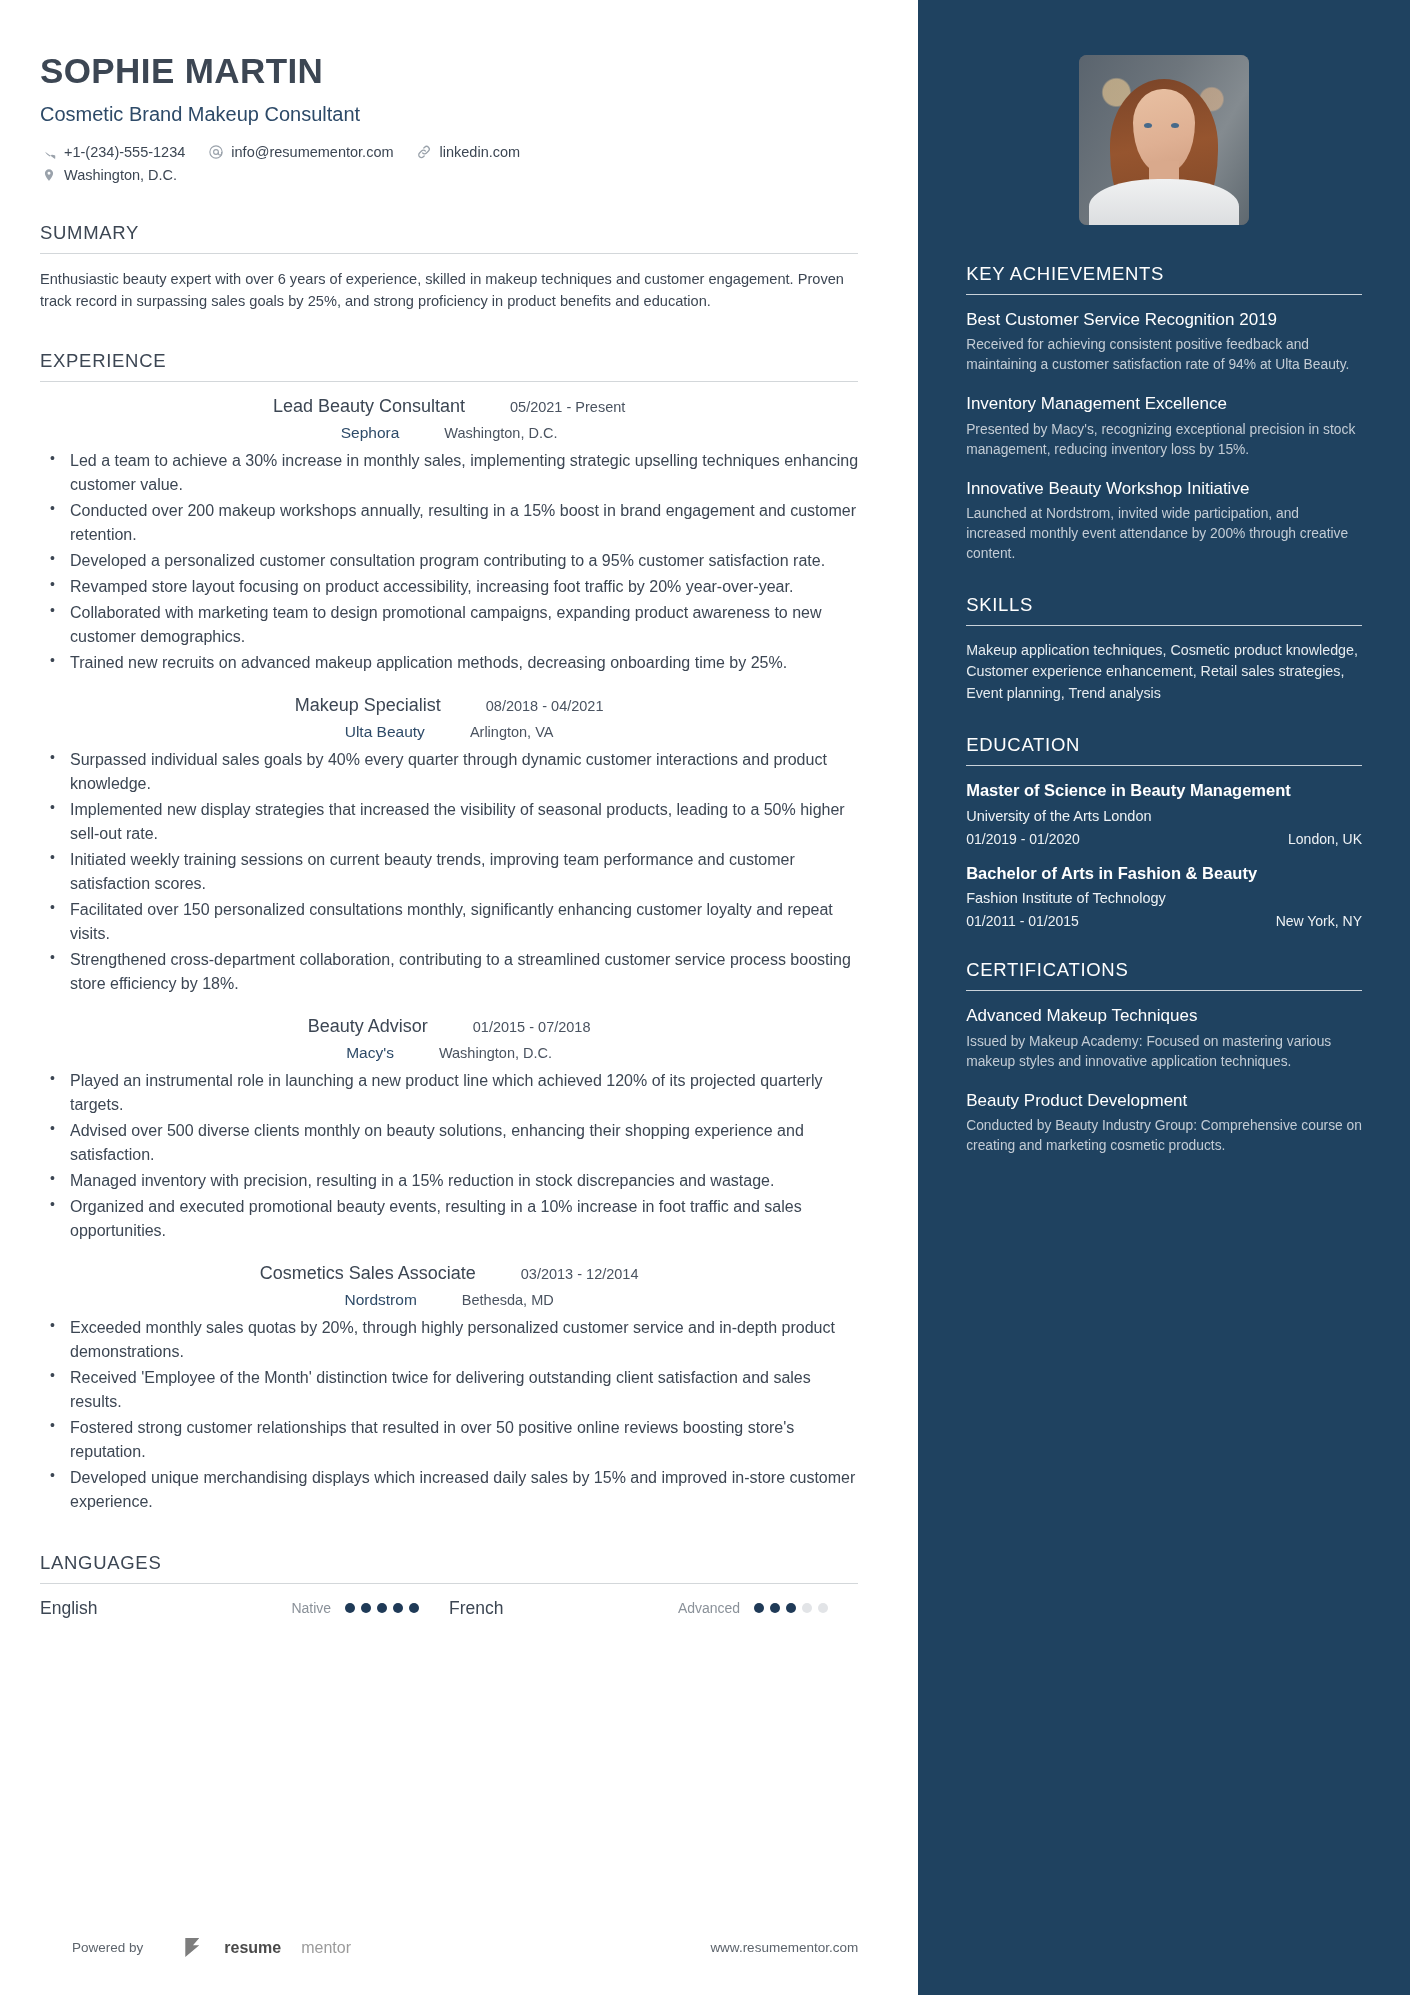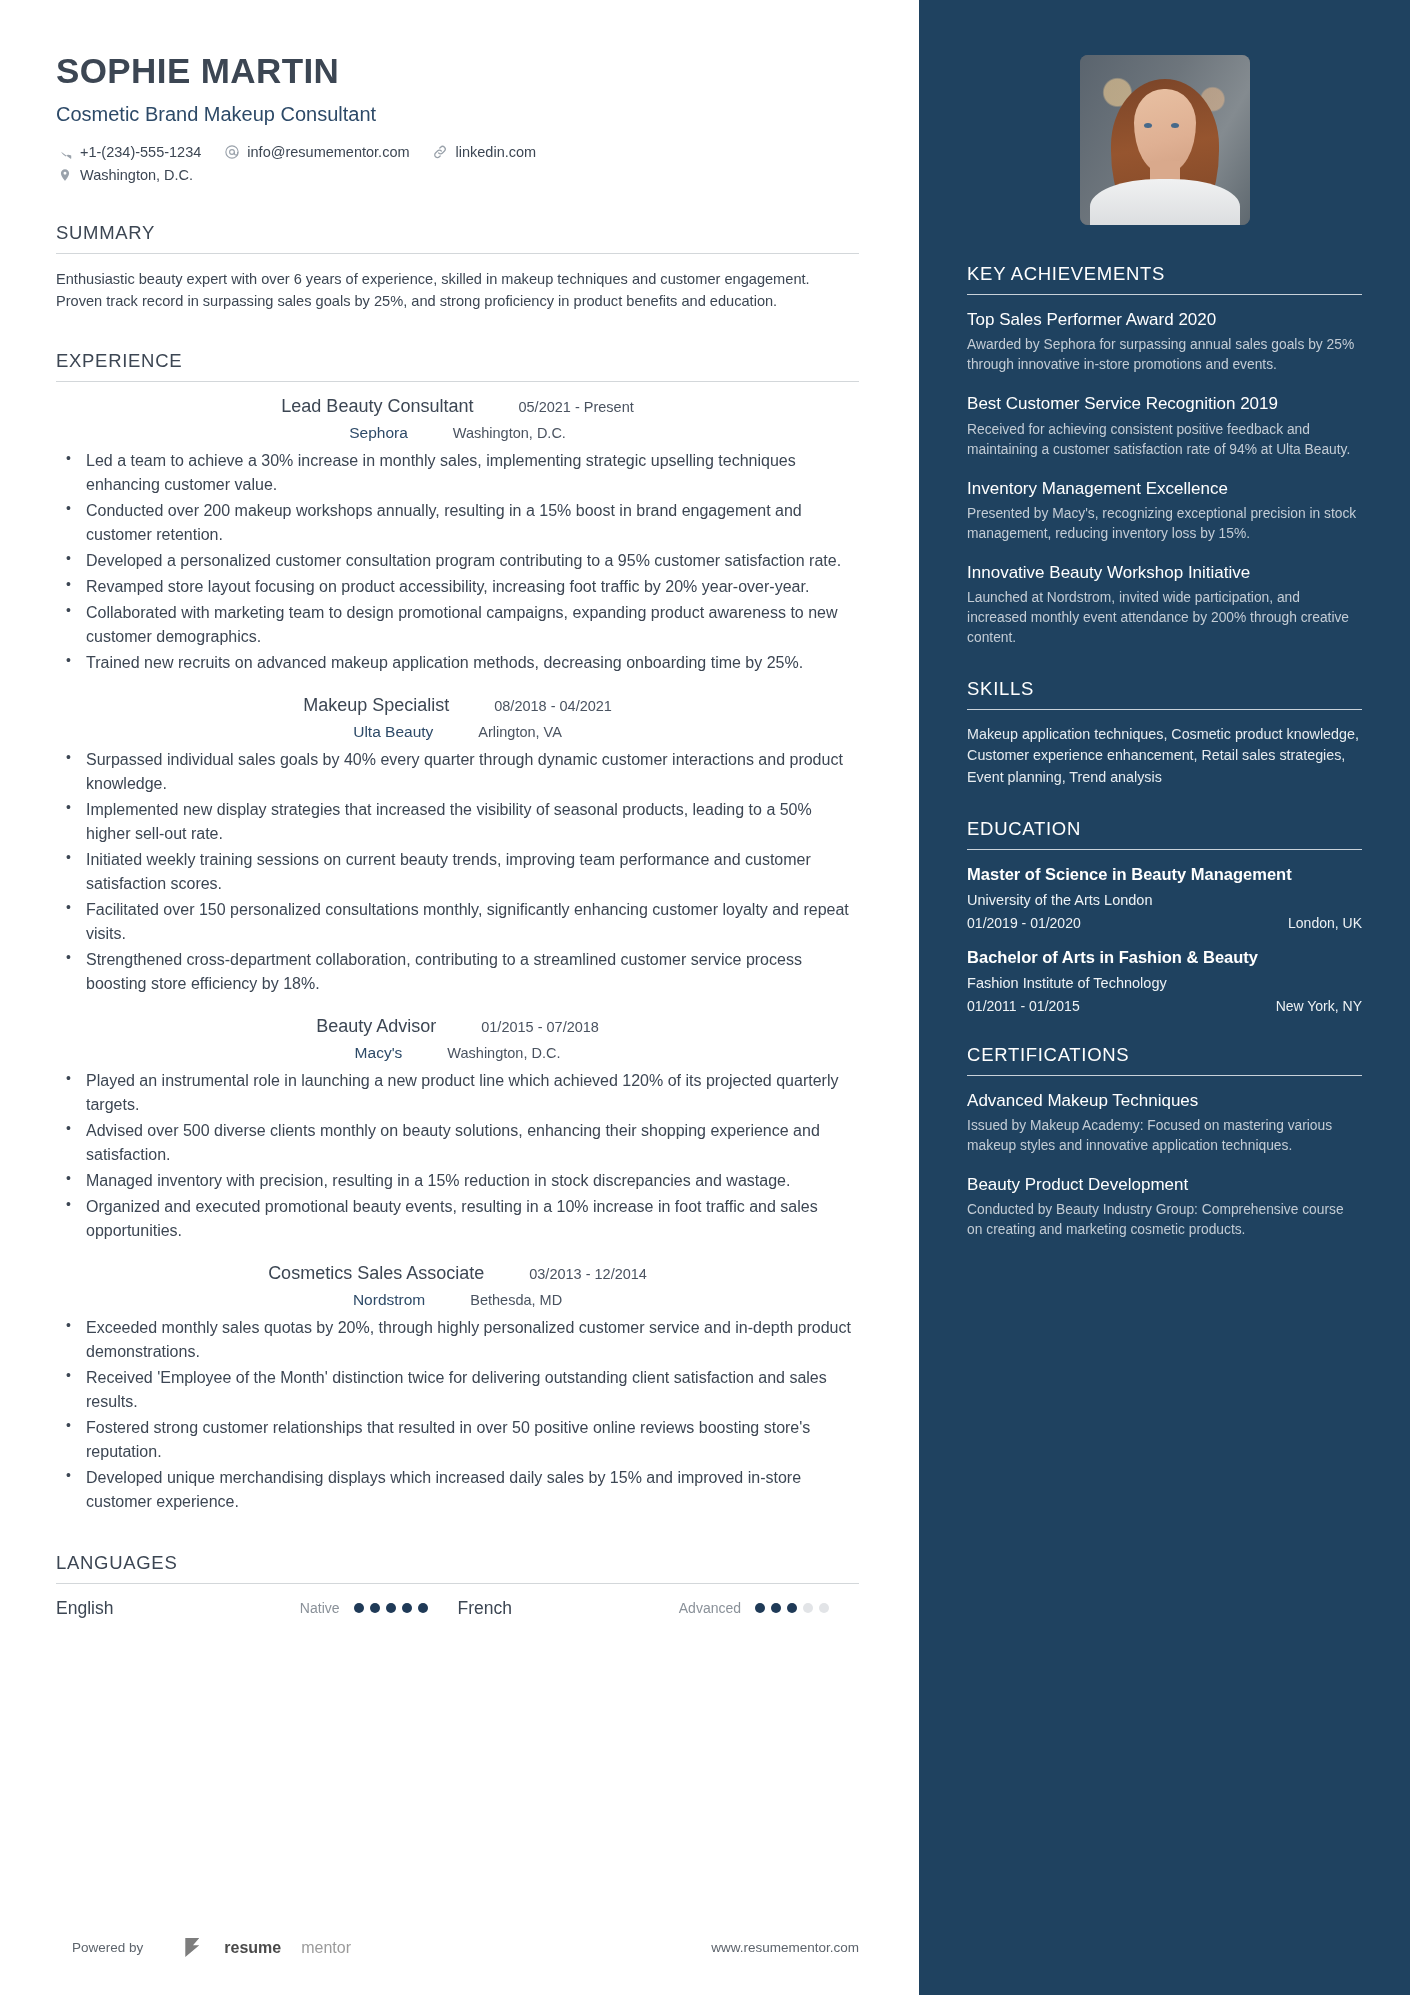--- a/index.html
+++ b/index.html
@@ -15,21 +15,21 @@
     width: 1410px;
     height: 1995px;
     display: flex;
     background: #ffffff;
     overflow: hidden;
   }
 
   
   .main {
     width: 1088px;
-    padding: 52px 60px 0 56px;
+    padding: 52px 60px 0 40px;
     position: relative;
   }
 
   .name {
     font-size: 35px;
     font-weight: bold;
     letter-spacing: 0.4px;
     color: #3c4653;
     line-height: 1.1;
     margin-bottom: 12px;
@@ -481,24 +481,20 @@
         <div class="neck"></div>
         <div class="shirt"></div>
       </div>
     </div>
 
     <div class="sb-sec">
       <div class="sb-title">KEY ACHIEVEMENTS</div>
       <div class="sb-rule"></div>
       <div id="achievements-list">
           <div class="ach">
-            <div class="ach-title">Top Sales Performer Award 2020</div>
-     <div class="ach-desc">Awarded by Sephora for surpassing annual sales goals by 25% through innovative in-store promotions and events.</div>
-          </div>
-          <div class="ach">
             <div class="ach-title">Best Customer Service Recognition 2019</div>
      <div class="ach-desc">Received for achieving consistent positive feedback and maintaining a customer satisfaction rate of 94% at Ulta Beauty.</div>
           </div>
           <div class="ach">
             <div class="ach-title">Inventory Management Excellence</div>
      <div class="ach-desc">Presented by Macy's, recognizing exceptional precision in stock management, reducing inventory loss by 15%.</div>
           </div>
           <div class="ach">
             <div class="ach-title">Innovative Beauty Workshop Initiative</div>
      <div class="ach-desc">Launched at Nordstrom, invited wide participation, and increased monthly event attendance by 200% through creative content.</div>

